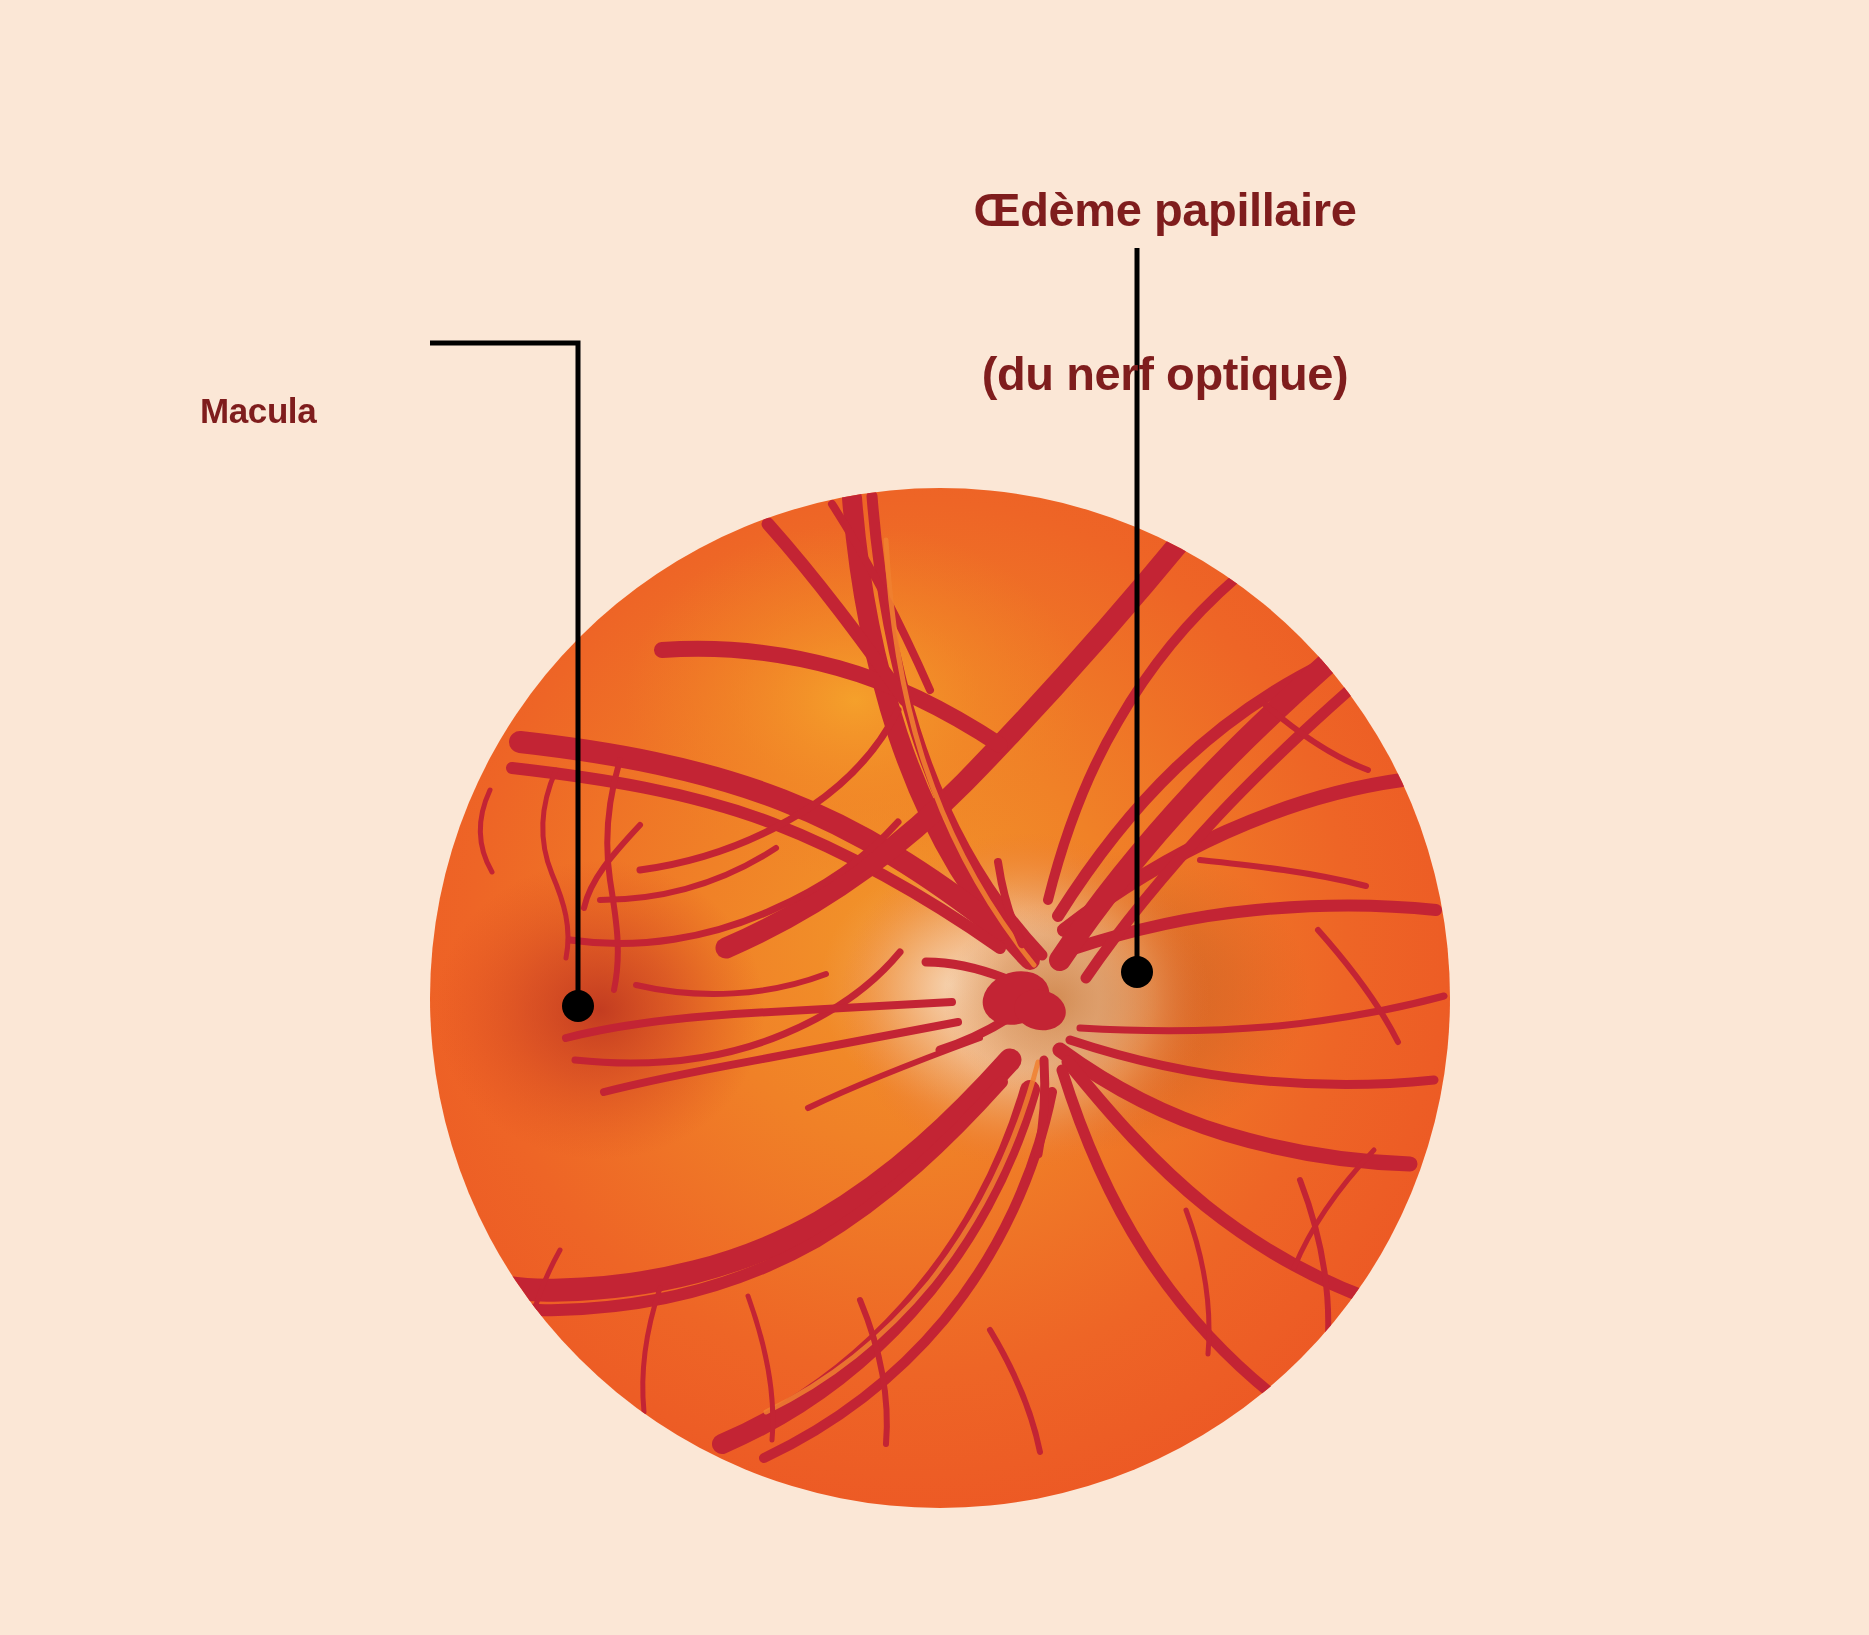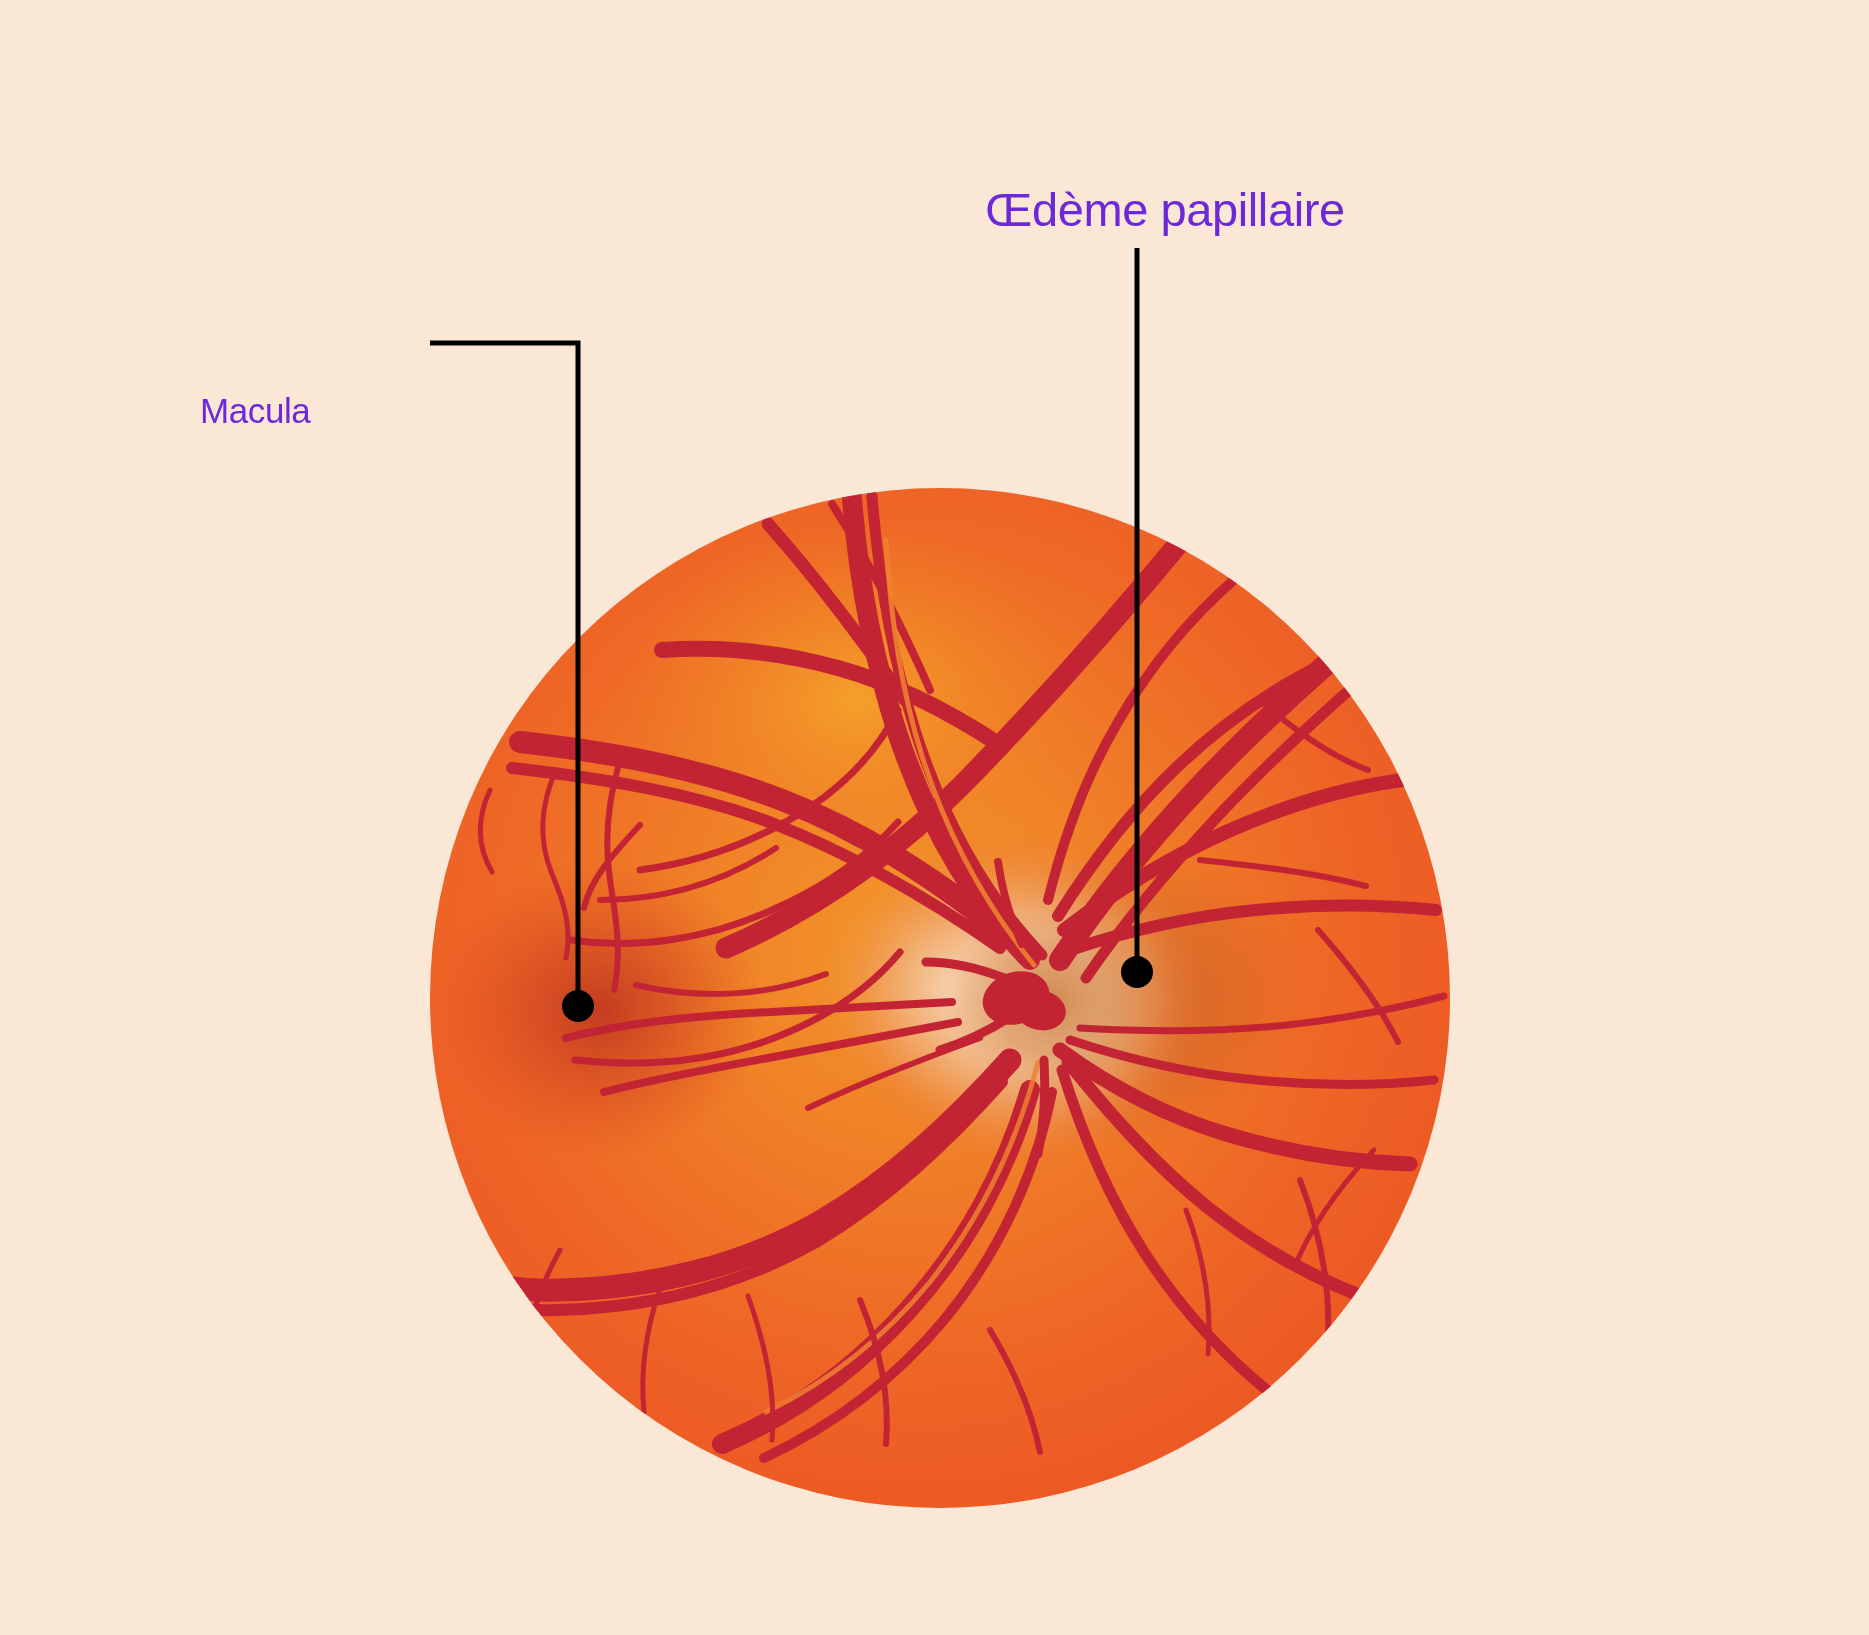--- a/index.html
+++ b/index.html
@@ -23,22 +23,22 @@
   svg.illus {
     position: absolute;
     left: 0;
     top: 0;
     width: 1869px;
     height: 1635px;
     display: block;
   }
   .label {
     position: absolute;
-    color: #6d28d9;
-    font-weight: 400;
+    color: #7f1d1d;
+    font-weight: 700;
     letter-spacing: -0.4px;
     line-height: 1.16;
     white-space: pre;
   }
   #label-oedeme {
     left: 915px;
     top: 74px;
     width: 500px;
     text-align: center;
     font-size: 47px;
@@ -208,19 +208,20 @@
       <path d="M430,343 L578,343 L578,1002"></path>
     </g>
     <g fill="#000000">
       <circle cx="1137" cy="972" r="16"></circle>
       <circle cx="578" cy="1006" r="16"></circle>
     </g>
   </svg>
 
   <div class="label" id="label-oedeme">
     <div>Œdème papillaire</div>
+    <div>(du nerf optique)</div>
   </div>
 
   <div class="label" id="label-macula">
     <div>Macula</div>
   </div>
 
 </div>
 
 </body></html>

